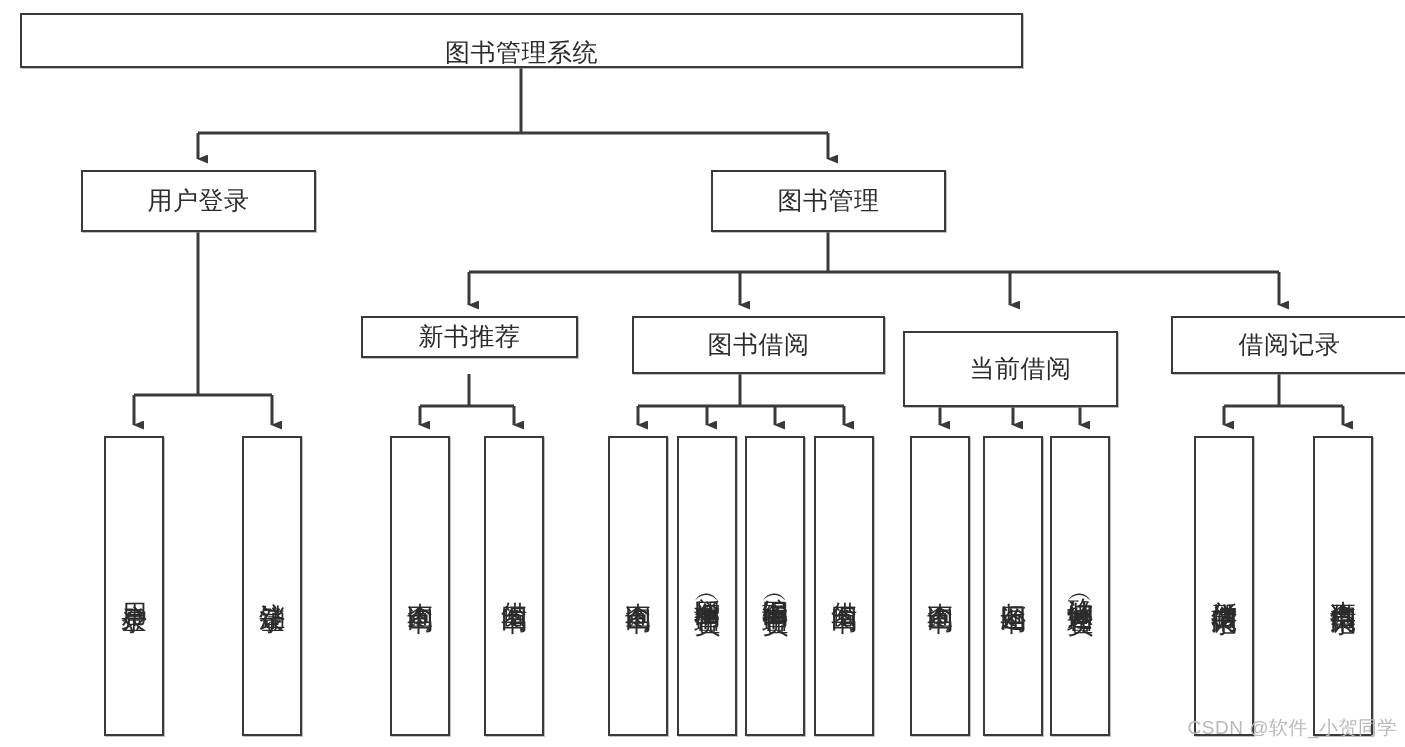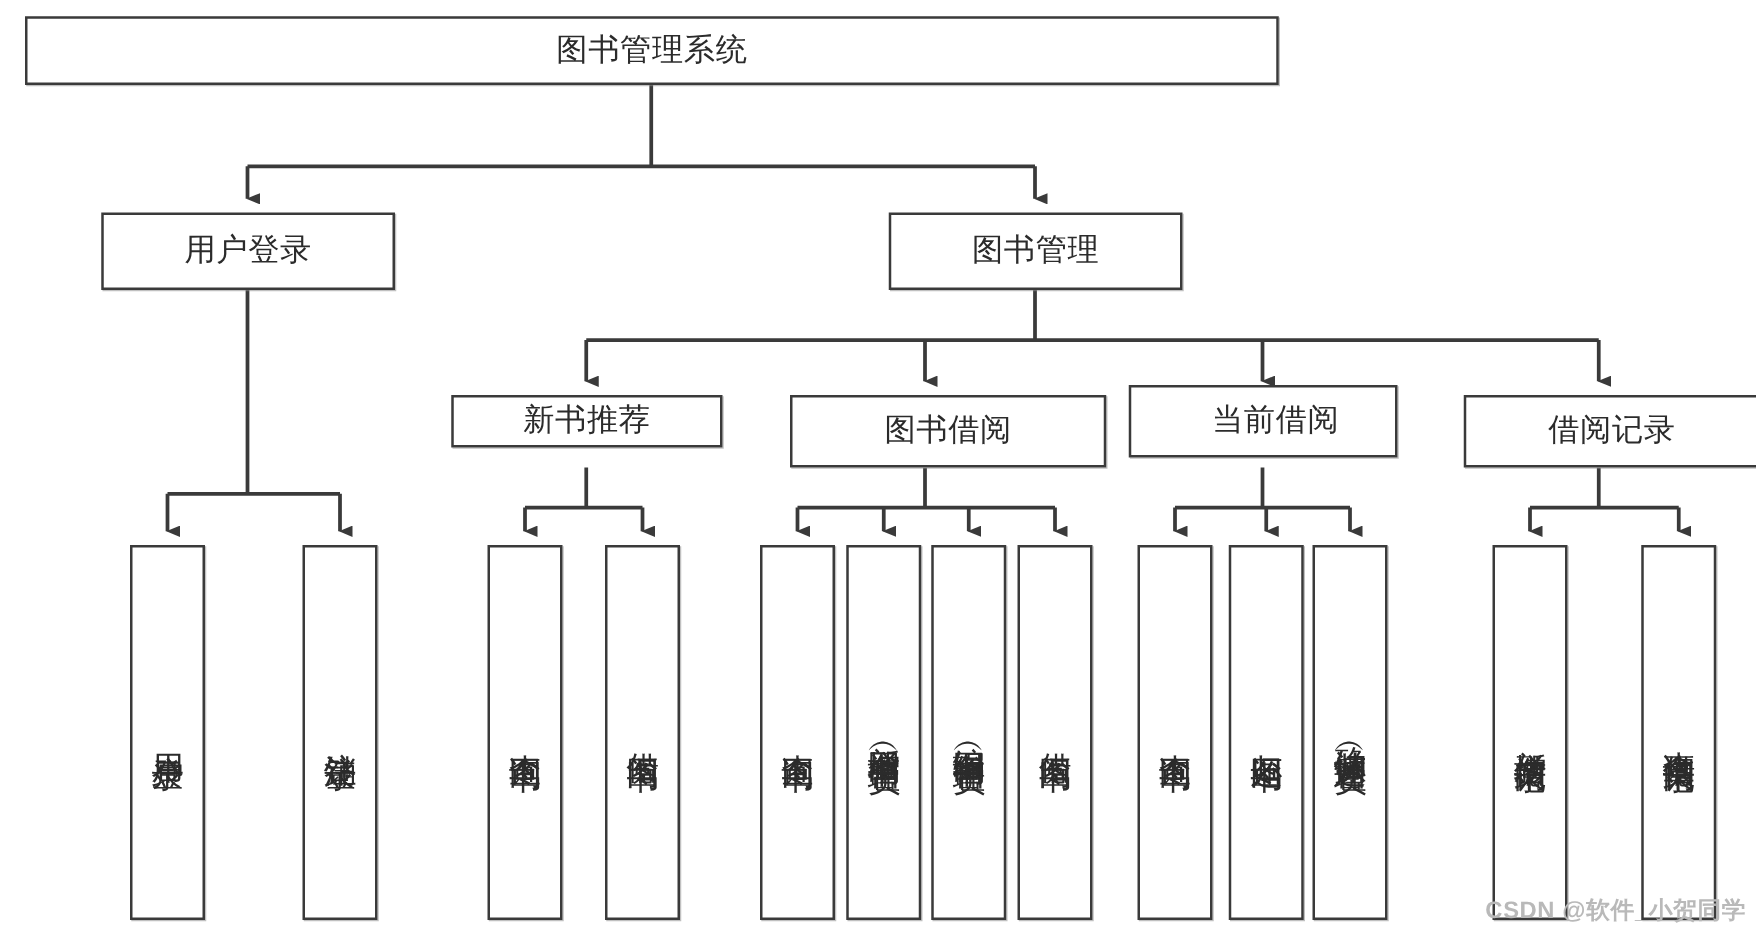--- a/index.html
+++ b/index.html
@@ -57,21 +57,20 @@
   }
   #watermark {
     position: absolute;
     right: 8px;
     bottom: 6px;
     font-size: 19px;
     color: #b9b9b9;
     letter-spacing: 0.5px;
     white-space: nowrap;
     pointer-events: none;
-    font-weight: bold;
   }
 </style>
 </head>
 <body>
 
 <div id="diagram-root">
 
   <svg class="edges" viewBox="0 0 1405 747" xmlns="http://www.w3.org/2000/svg">
     <defs>
       <marker id="arrowhead" markerWidth="9" markerHeight="11" refX="4.5" refY="10" orient="auto" markerUnits="userSpaceOnUse">
@@ -109,36 +108,36 @@
         <path d="M 1013 406 L 1013 425" marker-end="url(#arrowhead)"></path>
         <path d="M 1080 406 L 1080 425" marker-end="url(#arrowhead)"></path>
         <path d="M 1279 374 L 1279 406"></path>
         <path d="M 1224 406 L 1343 406"></path>
         <path d="M 1224 406 L 1224 425" marker-end="url(#arrowhead)"></path>
         <path d="M 1343 406 L 1343 425" marker-end="url(#arrowhead)"></path>
       </g>
   </svg>
 
   <div id="node-layer">
-      <div class="node horizontal" style="left: 20px; top: 13px; width: 1003px; height: 55px;">
+      <div class="node horizontal" style="left: 20px; top: 13px; width: 1003px; height: 55px; align-items: flex-end;">
         <span class="htext">图书管理系统</span>
       </div>
       <div class="node horizontal" style="left: 81px; top: 170px; width: 235px; height: 62px;">
         <span class="htext">用户登录</span>
       </div>
       <div class="node horizontal" style="left: 711px; top: 170px; width: 235px; height: 62px; justify-content: center;">
         <span class="htext">图书管理</span>
       </div>
       <div class="node horizontal" style="left: 361px; top: 316px; width: 217px; height: 42px;">
         <span class="htext">新书推荐</span>
       </div>
       <div class="node horizontal" style="left: 632px; top: 316px; width: 253px; height: 58px;">
         <span class="htext">图书借阅</span>
       </div>
-      <div class="node horizontal" style="left: 903px; top: 308px; width: 215px; height: 58px; padding-left: 20px;">
+      <div class="node horizontal" style="left: 903px; top: 331px; width: 215px; height: 76px; padding-left: 20px;">
         <span class="htext">当前借阅</span>
       </div>
       <div class="node horizontal" style="left: 1171px; top: 316px; width: 237px; height: 58px;">
         <span class="htext">借阅记录</span>
       </div>
       <div class="node vertical" style="left: 104px; top: 436px; width: 60px; height: 300px;">
         <span class="vtext">用户登录</span>
       </div>
       <div class="node vertical" style="left: 242px; top: 436px; width: 60px; height: 300px;">
         <span class="vtext">注销登录</span>

